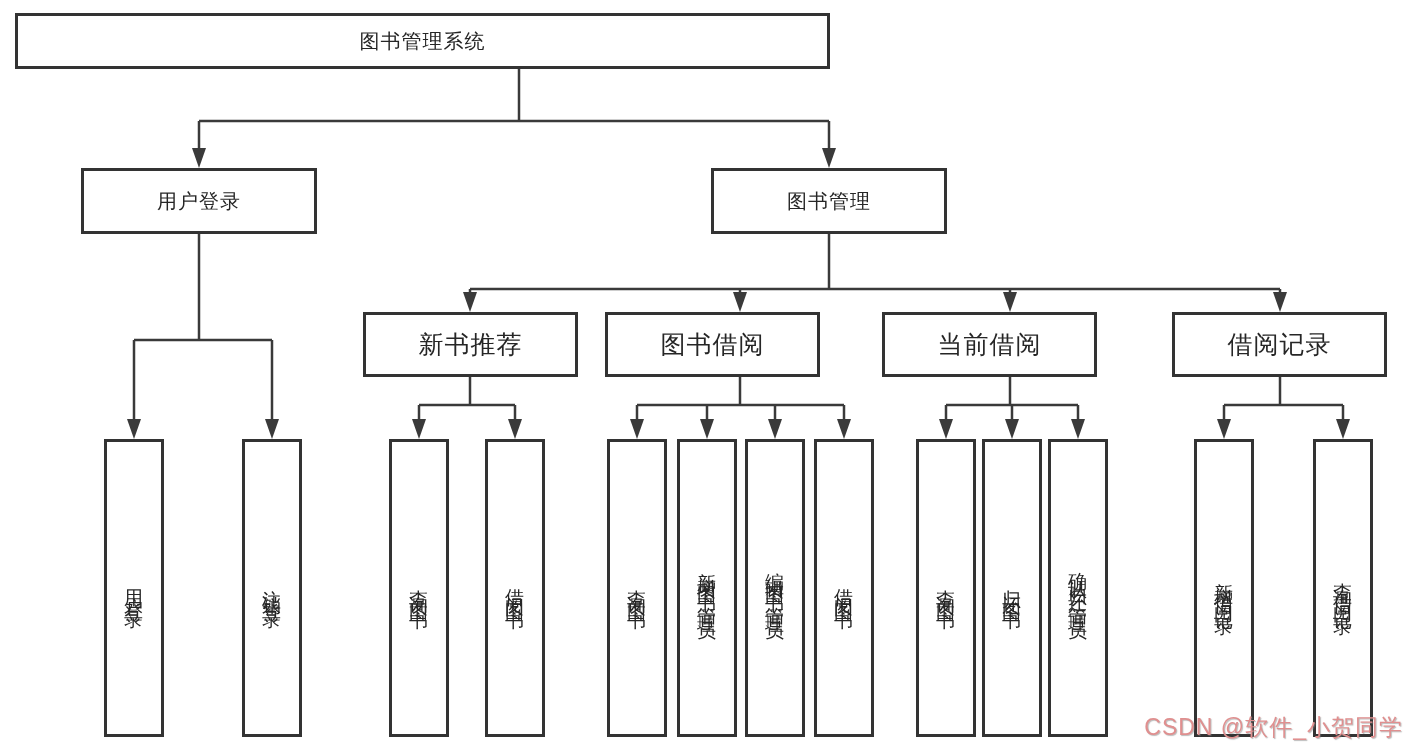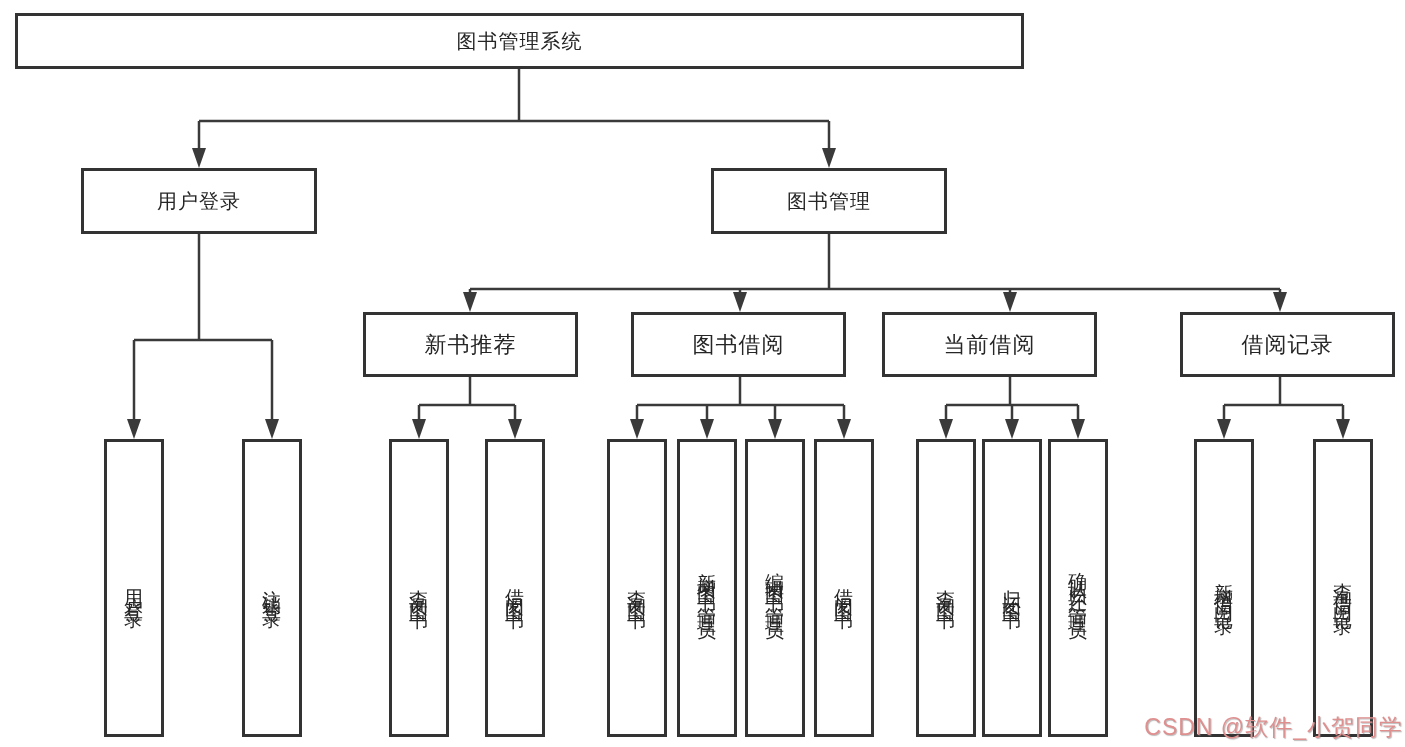--- a/index.html
+++ b/index.html
@@ -26,23 +26,23 @@
     box-sizing: border-box;
     border: 3px solid #333333;
     background: #ffffff;
     display: flex;
     align-items: center;
     justify-content: center;
     color: #262626;
     font-size: 20px;
     letter-spacing: 1px;
   }
-  .node.root   { left: 15px;  top: 13px;  width: 1009px; height: 56px; text-align: center; }
+  .node.root   { left: 15px;  top: 13px;  width: 815px; height: 56px; text-align: center; }
   .node.lvl2   { top: 168px; height: 66px; width: 236px; }
-  .node.lvl3   { top: 312px; height: 65px; width: 215px; font-size: 22px; }
+  .node.lvl3   { top: 312px; height: 65px; width: 215px; font-size: 25px; }
   .leaf {
     position: absolute;
     box-sizing: border-box;
     border: 3px solid #333333;
     background: #ffffff;
     top: 439px;
     height: 298px;
     width: 60px;
     display: flex;
     align-items: center;
@@ -145,27 +145,27 @@
   <div class="node lvl2" style="left:81px;">
     <span>用户登录</span>
   </div>
   <div class="node lvl2" style="left:711px;">
     <span>图书管理</span>
   </div>
 
   <div class="node lvl3" style="left:363px;">
     <span>新书推荐</span>
   </div>
-  <div class="node lvl3" style="left:631px;text-align:right;">
+  <div class="node lvl3" style="left:605px;text-align:right;">
     <span>图书借阅</span>
   </div>
   <div class="node lvl3" style="left:882px;">
     <span>当前借阅</span>
   </div>
-  <div class="node lvl3" style="left:1172px;margin-left:8px;">
+  <div class="node lvl3" style="left:1172px;">
     <span>借阅记录</span>
   </div>
 
   <div class="leaf" style="left:104px;">
     <span>用户登录</span>
   </div>
   <div class="leaf" style="left:242px;">
     <span>注销登录</span>
   </div>
   <div class="leaf" style="left:389px;">

